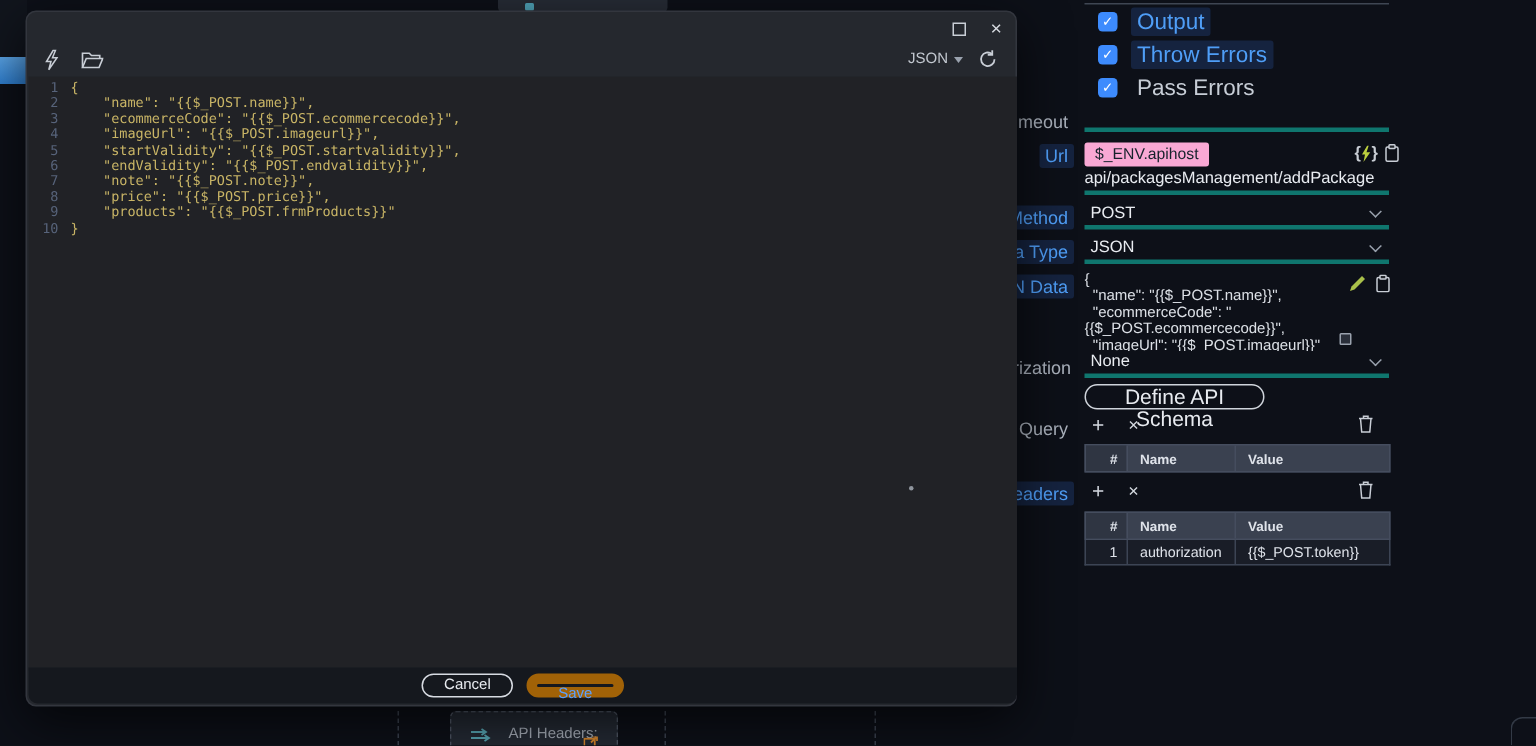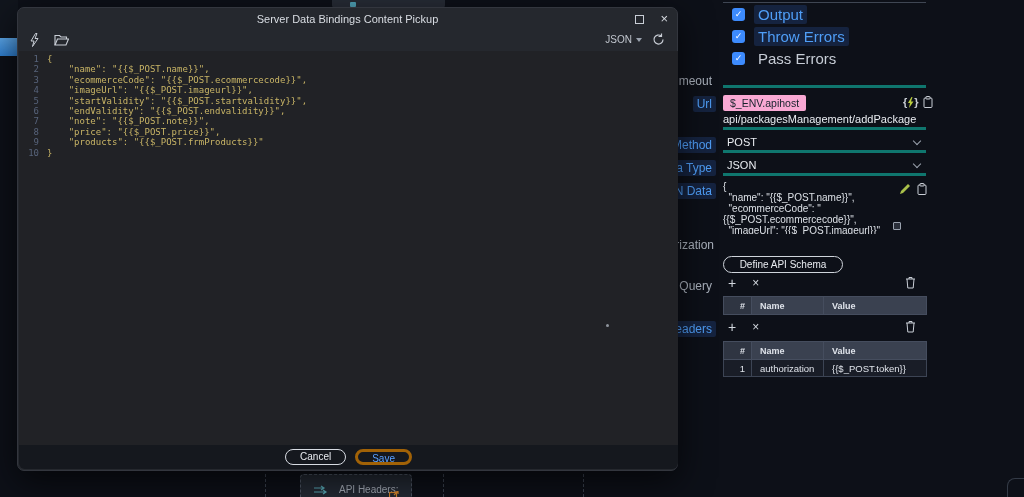--- a/index.html
+++ b/index.html
@@ -56,21 +56,21 @@
   .jd-icons { position:absolute; left:259px; top:183px; display:flex; align-items:center; gap:6px; }
 
   .json-preview { position:absolute; left:83px; top:181px; width:178px; height:53px; overflow:hidden;
     font-size:10px; line-height:11px; color:#dce0e6; white-space:pre-wrap; }
   .json-preview div { white-space:pre; }
   .resize-grip { position:absolute; left:253px; top:222px; width:8px; height:8px;
     border:1px solid #9aa2ae; border-radius:1px; background:#2a2f3a; }
 
   .schema-btn { position:absolute; left:83px; top:256px; width:120px; height:17px;
     border:1px solid #cfd4db; border-radius:9px; background:transparent; color:#e8ebf0;
-    font-size:10px; text-align:center; line-height:15px; font-family:"Liberation Sans",sans-serif; }
+    font-size:14px; text-align:center; line-height:15px; font-family:"Liberation Sans",sans-serif; }
 
   .mini-ic { font-size:14px; color:#d2d7de; line-height:14px; }
   .row-icons { position:absolute; display:flex; gap:16px; align-items:center; }
 
   .tbl { position:absolute; left:83px; width:204px; font-size:9.5px; }
   .tbl-head { display:flex; height:19px; background:#3a4150; border:1px solid #454d5e; }
   .th-num { width:27px; background:#2f3542; text-align:right; padding:4px 6px 0 0;
     font-weight:bold; color:#dfe3ea; font-size:9px; }
   .th { padding:4px 0 0 8px; font-weight:bold; color:#dfe3ea; font-size:9px; }
   .th-name { width:72px; border-left:1px solid #454d5e; }
@@ -98,21 +98,21 @@
   .m-code { position:absolute; left:1px; top:43px; width:659px; height:396px; background:#212226;
     padding-top:3px; overflow:hidden; }
   .cl { display:flex; height:10.4px; font-family:"DejaVu Sans Mono",monospace; font-size:9px; }
   .ln { width:28px; text-align:right; padding-right:8px; color:#57637a; }
   .lc { color:#c9b566; white-space:pre; }
   .m-footer { position:absolute; left:1px; bottom:1px; width:659px; height:24px; background:#15181e;
     border-radius:0 0 6px 6px; display:flex; justify-content:center; align-items:center; gap:9px; }
   .btn { height:16px; border-radius:9px; background:transparent; font-size:10px;
     font-family:"Liberation Sans",sans-serif; padding:0 14px; line-height:14px; }
   .btn-cancel { border:1px solid #d7dbe2; color:#e8ebf0; }
-  .btn-save { border:3px solid #a16207; color:#5aa0ff; }
+  .btn-save { border:7px solid #a16207; color:#5aa0ff; }
 
   svg { display:block; }
 </style>
 </head>
 <body>
 
 <div class="app">
 
   <div class="left-top-block"></div>
   <div class="left-blue-strip"></div>
@@ -210,20 +210,24 @@
       </span>
       <span>
         <svg width="10" height="12" viewBox="0 0 10 12">
             <rect x="1" y="2" width="8" height="9.5" rx="1" fill="none" stroke="#c9ced6"></rect>
             <rect x="3" y="0.5" width="4" height="2.5" rx="0.5" fill="#25282e" stroke="#c9ced6"></rect>
           </svg>
       </span>
     </div>
 
     <div class="lblrow" style="top:238px;"><span>Authorization</span></div>
+    <div class="fld" style="top:235px; height:17px;">
+      <span class="val">None</span>
+      <span class="chev"></span>
+    </div>
 
     <button class="schema-btn">Define API Schema</button>
 
     <div class="lblrow" style="top:279px;"><span>Query</span></div>
     <div class="row-icons" style="left:88px; top:276px;">
       <span class="mini-ic">+</span>
       <span class="mini-ic" style="font-size:12px;">×</span>
     </div>
     <span style="position:absolute; left:265px; top:276px;">
       <svg width="11" height="13" viewBox="0 0 11 13">
@@ -261,21 +265,20 @@
           <div class="tr">
             <span class="td-num">1</span>
             <span class="td td-name">authorization</span>
             <span class="td td-value">{{$_POST.token}}</span>
           </div>
         </div>
     </div>
   </div>
 
   <div class="modal">
-    <div class="m-title">Server Data Bindings Content Pickup</div>
     <span class="win-max"></span>
     <span class="win-close">×</span>
 
     <div class="m-toolbar">
       <div class="tb-left">
         <span>
           <svg width="9" height="14" viewBox="0 0 9 14">
               <path d="M5.5 0.5 L1 8 H4 L2.5 13.5 L8 5.5 H5 L7 0.5 Z" fill="none" stroke="#c9ced6" stroke-width="1"></path>
             </svg>
         </span>

